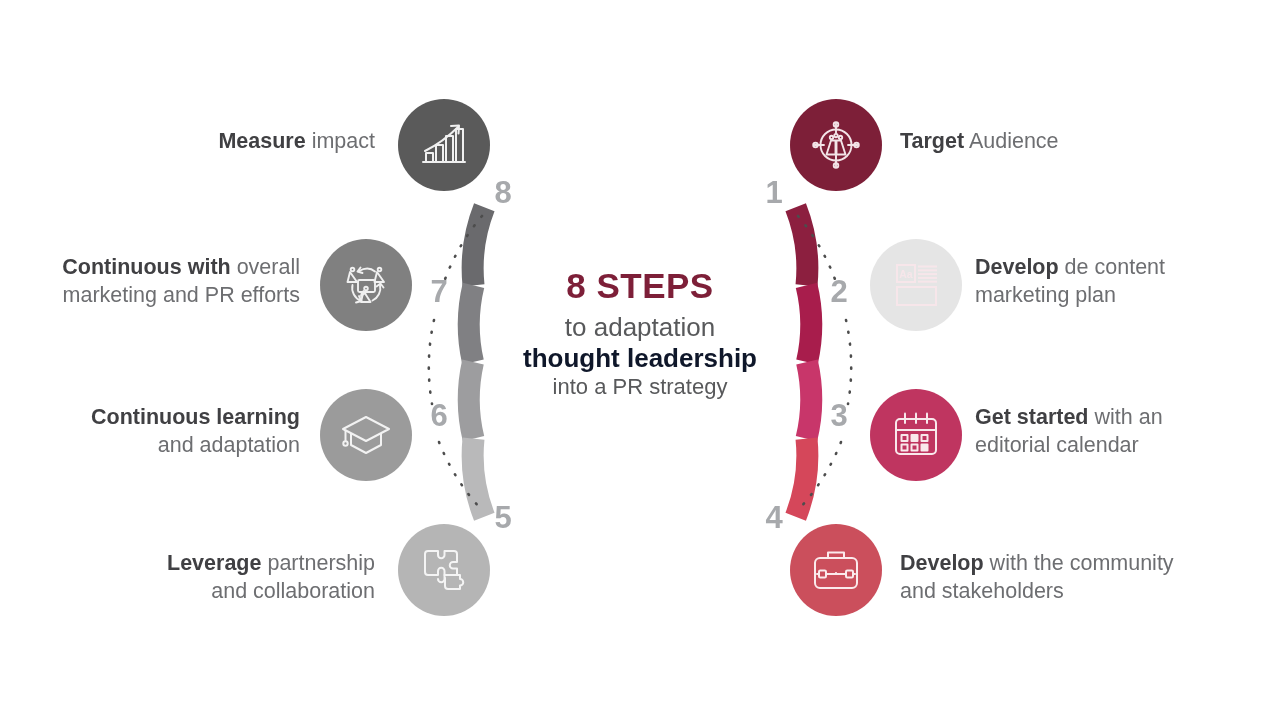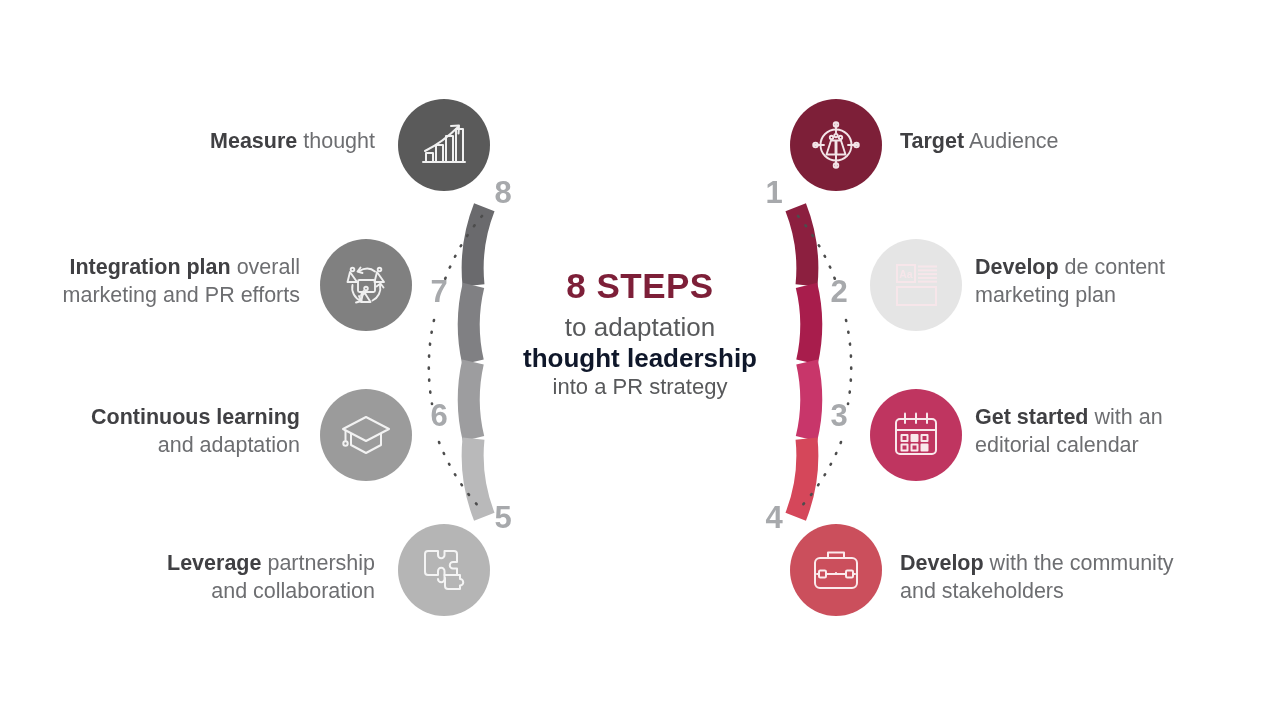--- a/index.html
+++ b/index.html
@@ -288,25 +288,25 @@
     <div><b>Get started</b><span> with an</span></div>
     <div>editorial calendar</div>
   </div>
 
   <div class="step-label label-right" style="left:900px; top:549px; width:340px;">
     <div><b>Develop</b><span> with the community</span></div>
     <div>and stakeholders</div>
   </div>
 
   <div class="step-label label-left" style="left:60px; top:127px; width:315px;">
-    <div><b>Measure</b><span> thought</span></div>
+    <div><b>Measure</b><span> impact</span></div>
   </div>
 
   <div class="step-label label-left" style="left:20px; top:253px; width:280px;">
-    <div><b>Integration plan</b><span> overall</span></div>
+    <div><b>Continuous with</b><span> overall</span></div>
     <div>marketing and PR efforts</div>
   </div>
 
   <div class="step-label label-left" style="left:20px; top:403px; width:280px;">
     <div><b>Continuous learning</b><span></span></div>
     <div>and adaptation</div>
   </div>
 
   <div class="step-label label-left" style="left:75px; top:549px; width:300px;">
     <div><b>Leverage</b><span> partnership</span></div>

